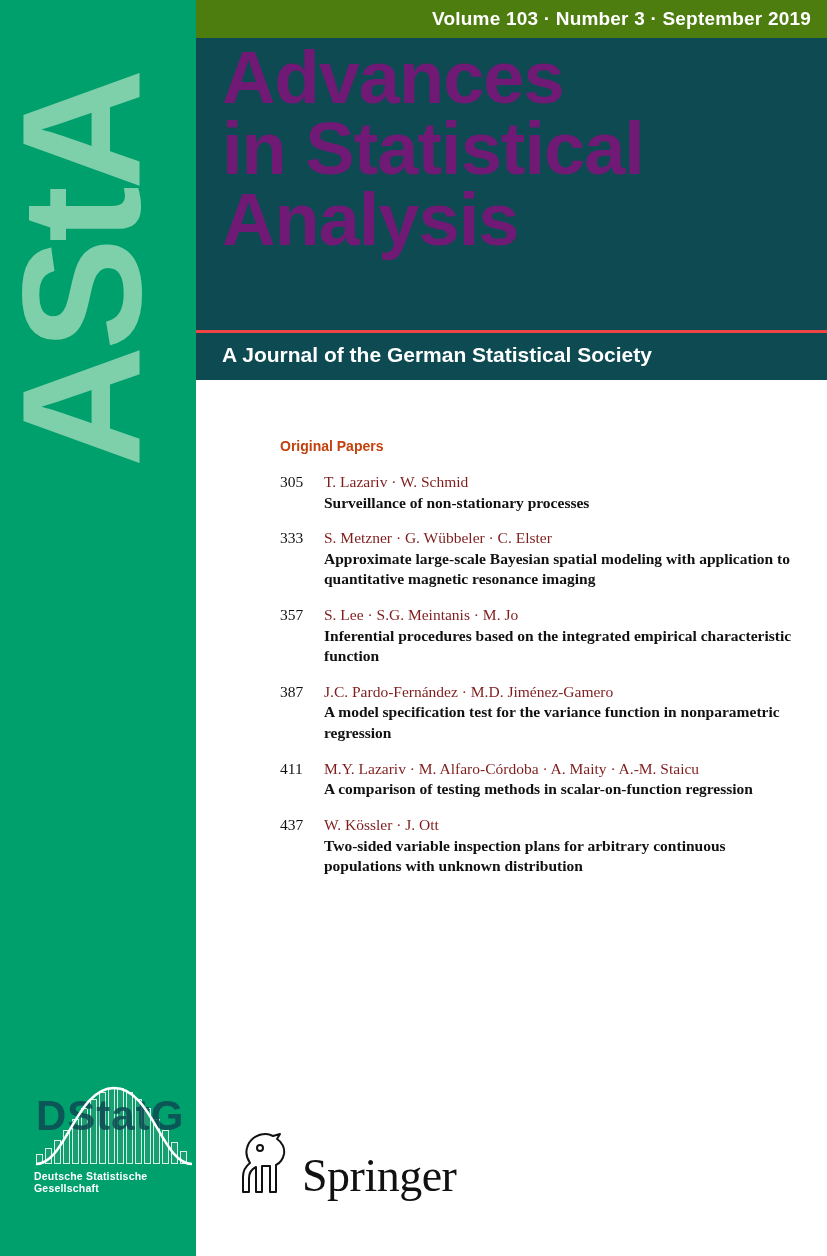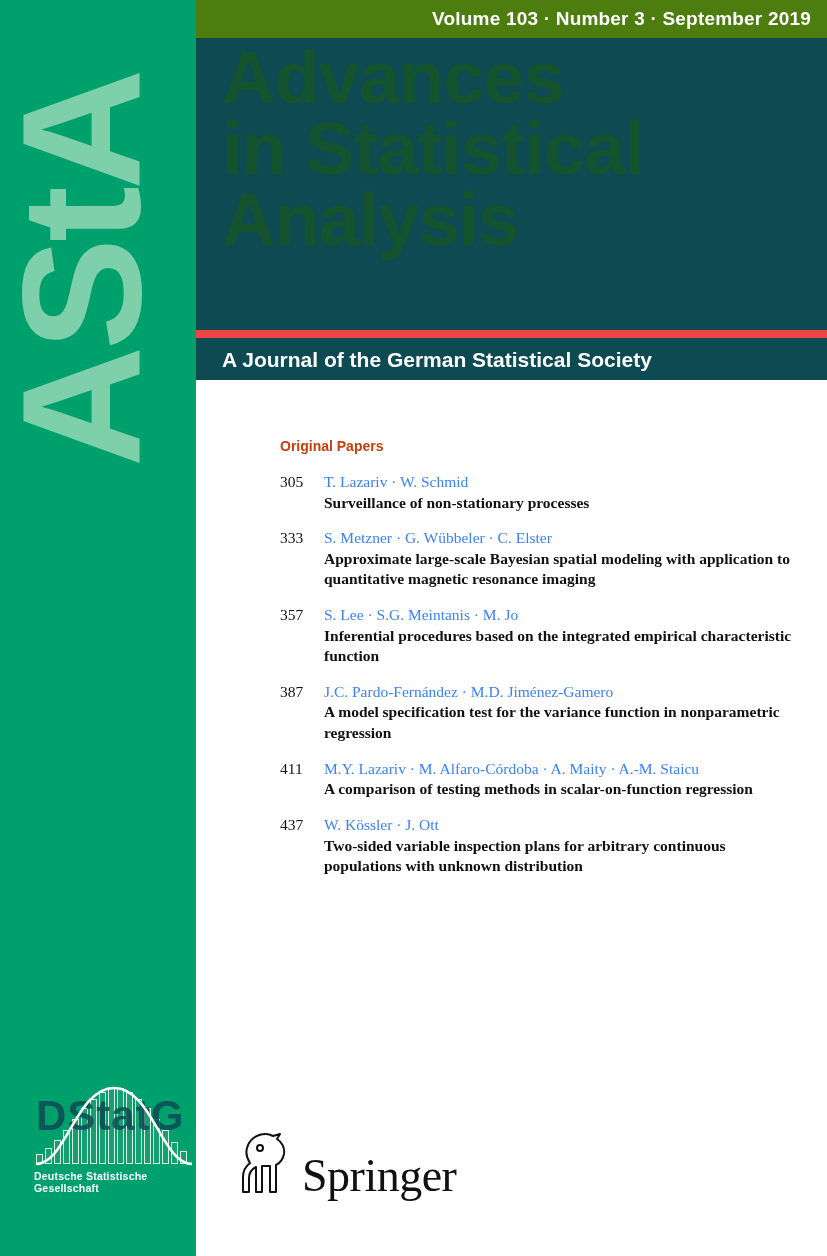--- a/index.html
+++ b/index.html
@@ -55,37 +55,37 @@
     color: #ffffff;
     font-size: 19px;
     font-weight: bold;
     letter-spacing: 0.2px;
   }
   .journal-title {
     position: absolute;
     left: 222px;
     top: 42px;
     width: 600px;
-    color: #14532d;
+    color: #701a75;
     font-size: 74px;
     line-height: 0.96;
     font-weight: bold;
     letter-spacing: -1px;
   }
   .journal-title .line {
     display: block;
   }
   .subtitle-bar {
     position: absolute;
     left: 196px;
     top: 330px;
     width: 631px;
     height: 50px;
     background: #0d4a52;
-    border-top: 8px solid #ef4444;
+    border-top: 3px solid #ef4444;
     box-sizing: border-box;
   }
   .subtitle-bar .sub-text {
     position: absolute;
     left: 26px;
     top: 10px;
     color: #ffffff;
     font-size: 21px;
     font-weight: bold;
   }
@@ -198,21 +198,21 @@
     flex: 0 0 44px;
     font-size: 15.5px;
     color: #111111;
     line-height: 1.33;
   }
   .toc-body {
     flex: 1 1 auto;
   }
   .toc-authors {
     font-size: 15.5px;
-    color: #3b82f6;
+    color: #7f1d1d;
     line-height: 1.33;
   }
   .toc-article {
     font-size: 15.5px;
     font-weight: bold;
     color: #111111;
     line-height: 1.33;
   }
   
   .springer {

